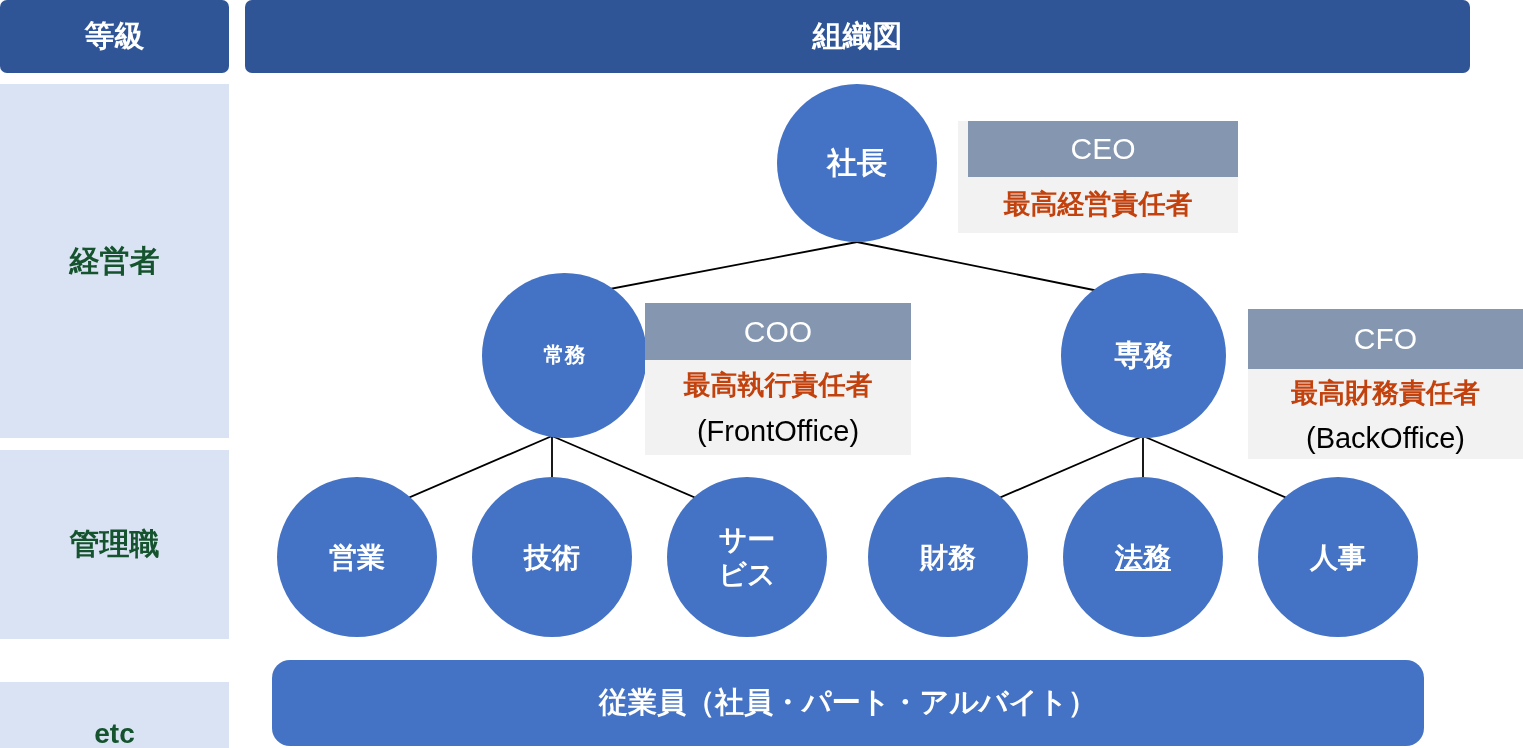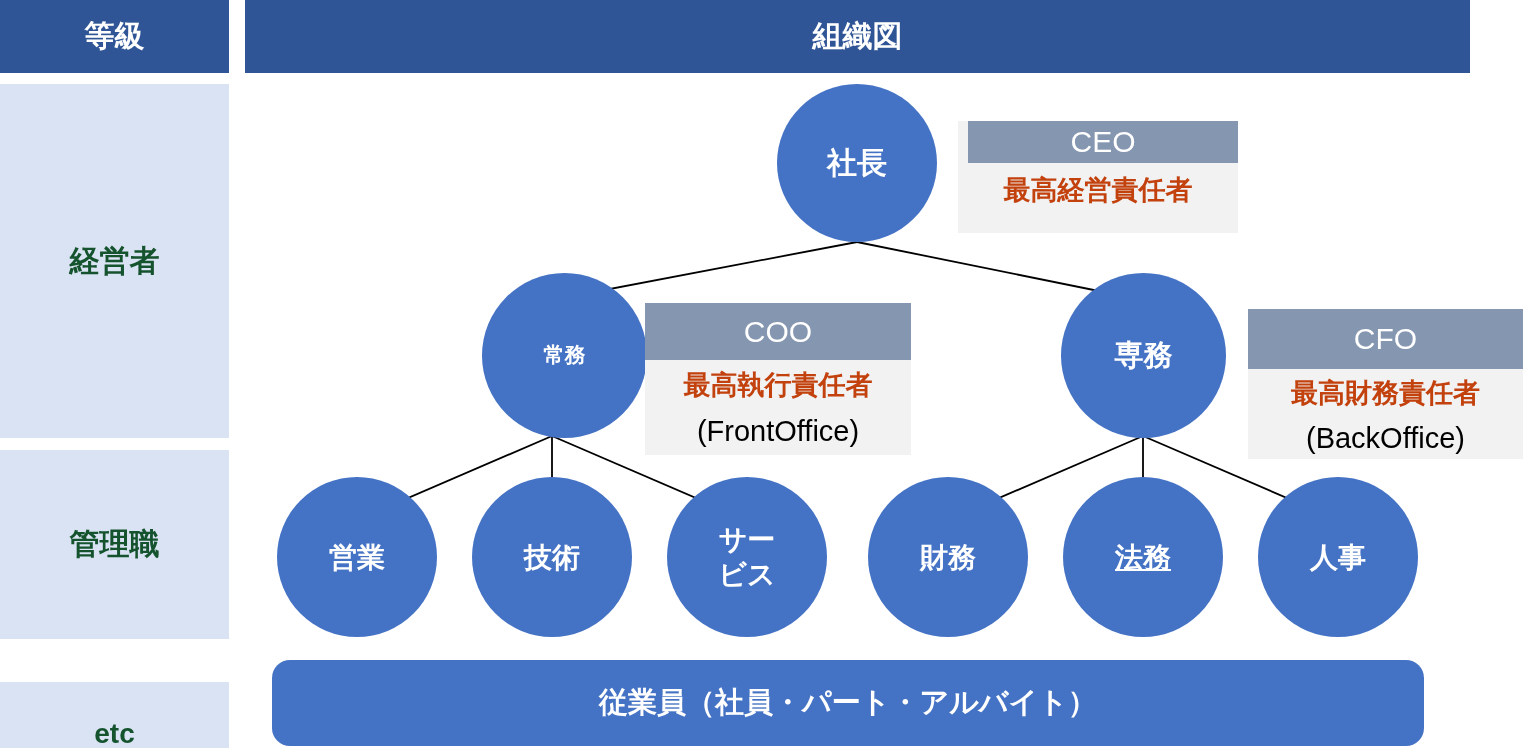--- a/index.html
+++ b/index.html
@@ -3,21 +3,21 @@
 <meta charset="utf-8">
 <style>
   html,body { margin:0; padding:0; background:#fff; }
   .canvas {
     position:relative; width:1523px; height:748px; background:#fff;
     font-family:"Liberation Sans","DejaVu Sans",sans-serif; overflow:hidden;
   }
   .hdr {
     position:absolute; background:var(--header_blue,#2F5597); color:#fff;
     display:flex; align-items:center; justify-content:center;
-    font-weight:bold; font-size:30px; z-index:2;
+    font-weight:bold; font-size:30px; z-index:2;border-radius:7px;
   }
   .rank {
     position:absolute; left:0; width:229px; background:var(--row_light_blue,#DAE3F3);
     color:#14532d; display:flex; align-items:center; justify-content:center;
     font-weight:bold; font-size:30px; z-index:2;
   }
   .connectors { position:absolute; left:0; top:0; z-index:1; }
   .connectors line { stroke:#000; stroke-width:1.8; }
   .node {
     position:absolute; background:var(--node_blue,#4472C4); border-radius:50%;
@@ -74,21 +74,21 @@
 
   <div class="node" style="left:277px;  top:477px; width:160px; height:160px; font-size:28px;">営業</div>
   <div class="node" style="left:472px;  top:477px; width:160px; height:160px; font-size:28px;">技術</div>
   <div class="node" style="left:667px;  top:477px; width:160px; height:160px; font-size:28px;">サー
 ビス</div>
   <div class="node" style="left:868px;  top:477px; width:160px; height:160px; font-size:28px;">財務</div>
   <div class="node" style="left:1063px; top:477px; width:160px; height:160px; font-size:28px;text-decoration:underline;">法務</div>
   <div class="node" style="left:1258px; top:477px; width:160px; height:160px; font-size:28px;">人事</div>
 
   <div class="label-box" style="left:958px; top:121px; width:280px; height:112px;">
-    <div class="title" style="margin-left:10px; height:42px;">CEO</div>
+    <div class="title" style="margin-left:10px; height:56px;">CEO</div>
     <div class="desc" style="height:53px;">最高経営責任者</div>
   </div>
 
   <div class="label-box" style="left:645px; top:303px; width:266px; height:152px;">
     <div class="title" style="height:57px;">COO</div>
     <div class="desc" style="height:50px;">最高執行責任者</div>
     <div class="sub" style="height:43px;">(FrontOffice)</div>
   </div>
 
   <div class="label-box" style="left:1248px; top:309px; width:275px; height:150px;">

